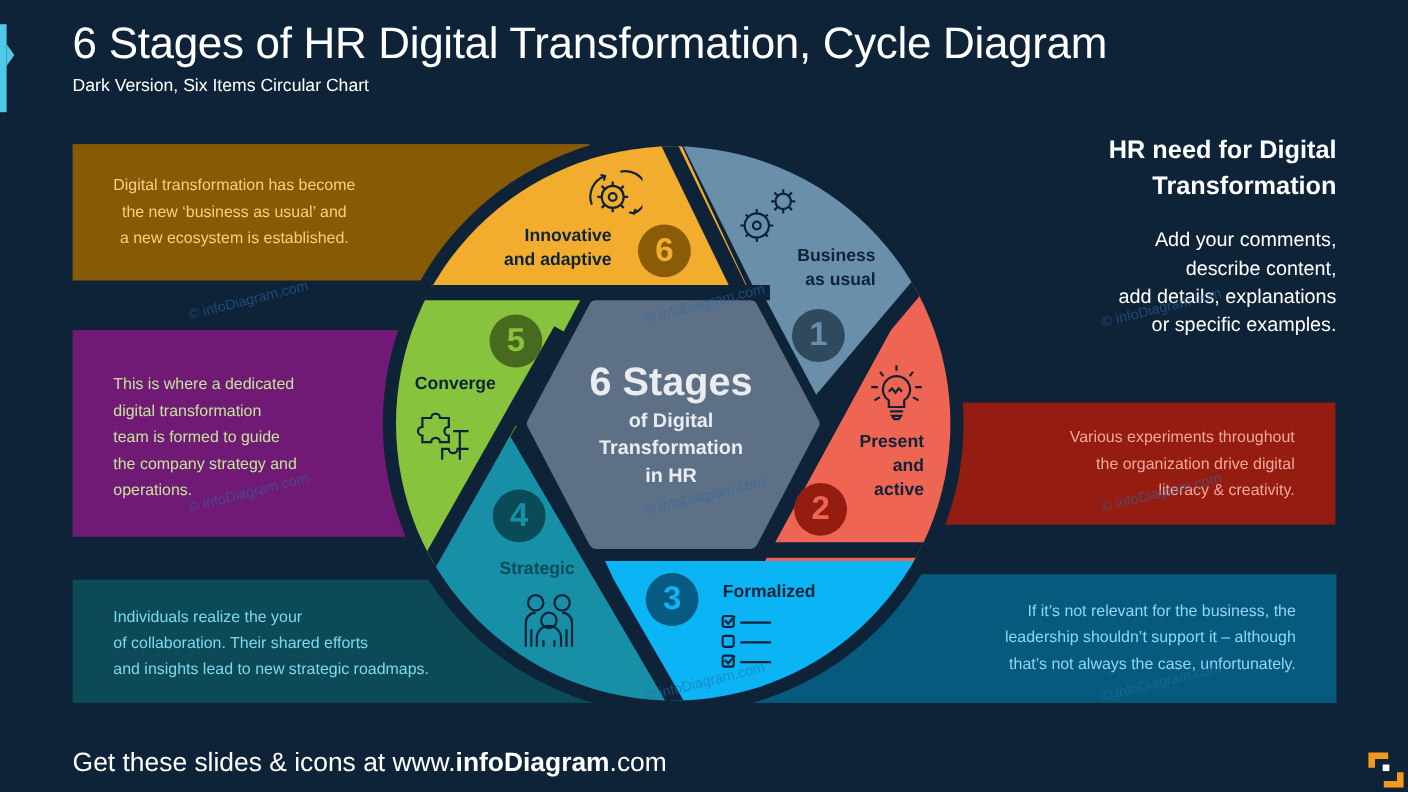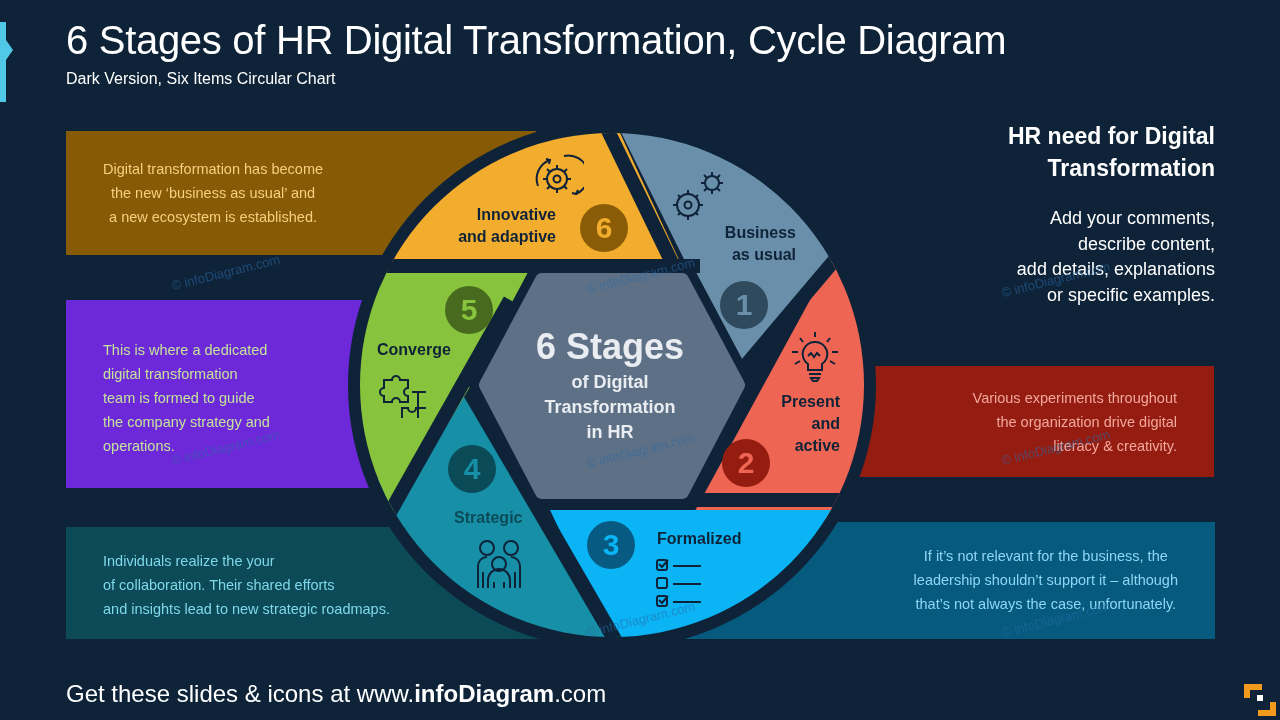--- a/index.html
+++ b/index.html
@@ -33,21 +33,21 @@
 <div class="title">6 Stages of HR Digital Transformation, Cycle Diagram</div>
 <div class="subtitle">Dark Version, Six Items Circular Chart</div>
 
 <div class="box" style="left:66px;top:131px;width:470px;height:124px;background:#875b06;">
   <div class="box-text" style="left:37px;top:26px;color:#f6cf83;text-align:center;">
     <div>Digital transformation has become</div>
     <div>the new ‘business as usual’ and</div>
     <div>a new ecosystem is established.</div>
   </div>
 </div>
-<div class="box" style="left:66px;top:300px;width:320px;height:188px;background:#6d28d9;">
+<div class="box" style="left:66px;top:300px;width:320px;height:188px;background:#701a75;">
   <div class="box-text" style="left:37px;top:38px;color:#c3e39a;">
     <div>This is where a dedicated</div>
     <div>digital transformation</div>
     <div>team is formed to guide</div>
     <div>the company strategy and</div>
     <div>operations.</div>
   </div>
 </div>
 <div class="box" style="left:66px;top:527px;width:500px;height:112px;background:#0b4a56;">
   <div class="box-text" style="left:37px;top:22px;color:#7fd7ea;">
@@ -57,21 +57,21 @@
   </div>
 </div>
 <div class="box" style="left:840px;top:366px;width:374px;height:111px;background:#951c10;">
   <div class="box-text" style="right:37px;top:20px;text-align:right;color:#f2a79c;">
     <div>Various experiments throughout</div>
     <div>the organization drive digital</div>
     <div>literacy &amp; creativity.</div>
   </div>
 </div>
 <div class="box" style="left:660px;top:522px;width:555px;height:117px;background:#055a7e;">
-  <div class="box-text" style="right:37px;top:22px;text-align:center;color:#8fd6f5;">
+  <div class="box-text" style="right:37px;top:22px;text-align:right;color:#8fd6f5;">
     <div>If it’s not relevant for the business, the</div>
     <div>leadership shouldn’t support it – although</div>
     <div>that’s not always the case, unfortunately.</div>
   </div>
 </div>
 
 <svg class="diagram" width="1280" height="720">
   <defs>
     <clipPath id="circ">
         <circle cx="612" cy="385" r="252"></circle>

